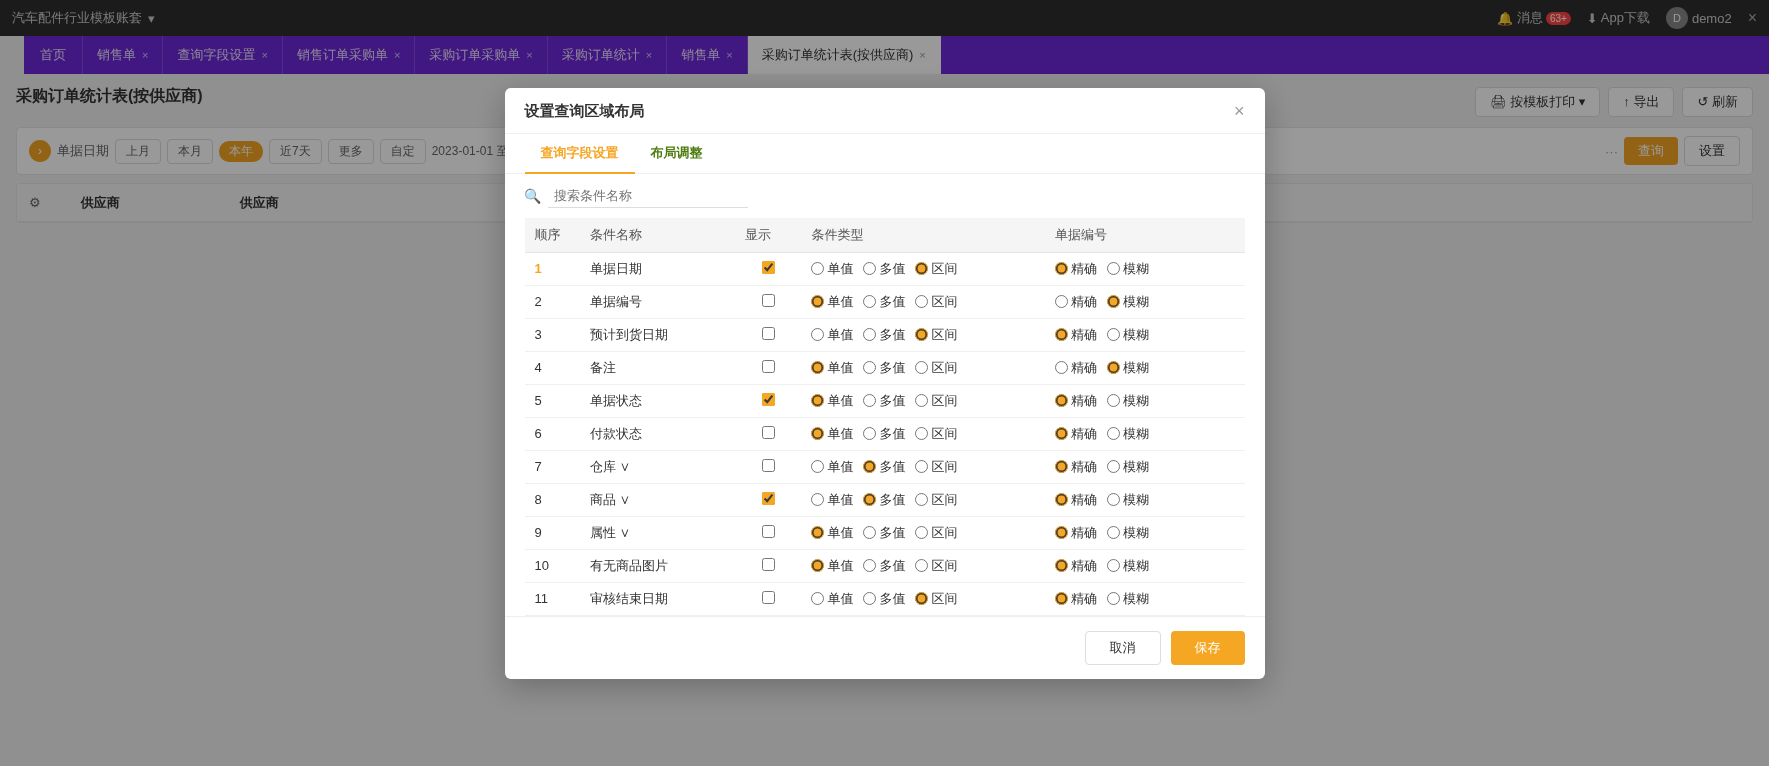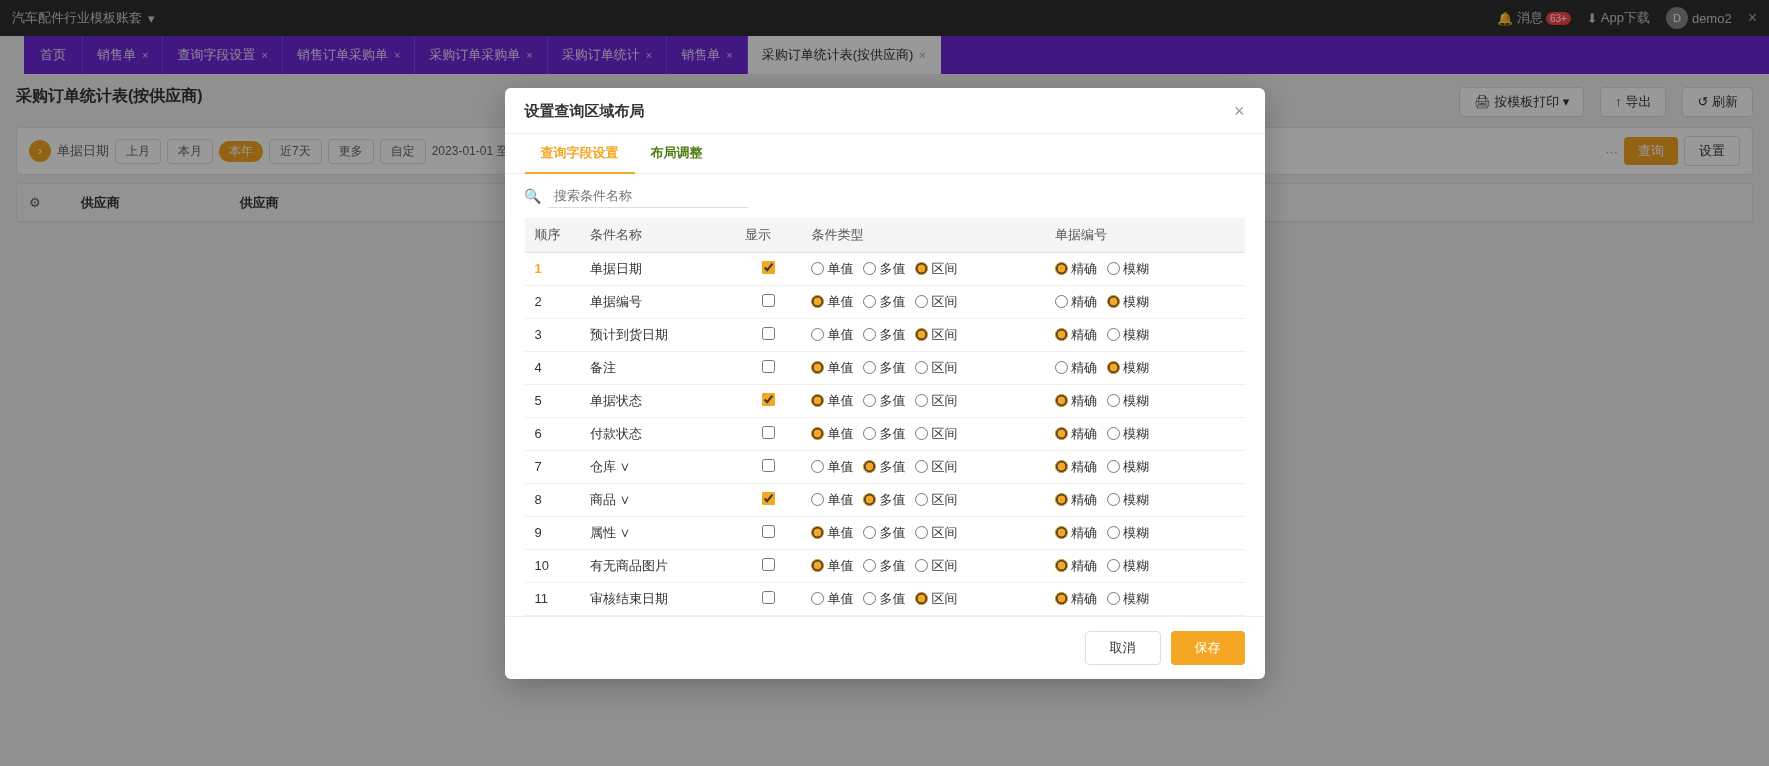--- a/index.html
+++ b/index.html
@@ -233,21 +233,21 @@
   <div class="tab-item active">
     <span>采购订单统计表(按供应商)</span>
     <span class="tab-close" style="color:#999;">×</span>
   </div>
 </div>
 
 <div class="page-area">
 
   <div style="display:flex; align-items:center; justify-content:space-between; margin-bottom:10px;">
     <div class="page-title">采购订单统计表(按供应商)</div>
-    <div style="display:flex; gap:16px; ">
+    <div style="display:flex; gap:8px; ">
       <button class="btn-white">
         <span>🖨</span>
         <span>按模板打印</span>
         <span>▾</span>
       </button>
       <button class="btn-white">
         <span>↑</span>
         <span>导出</span>
       </button>
       <button class="btn-white">

